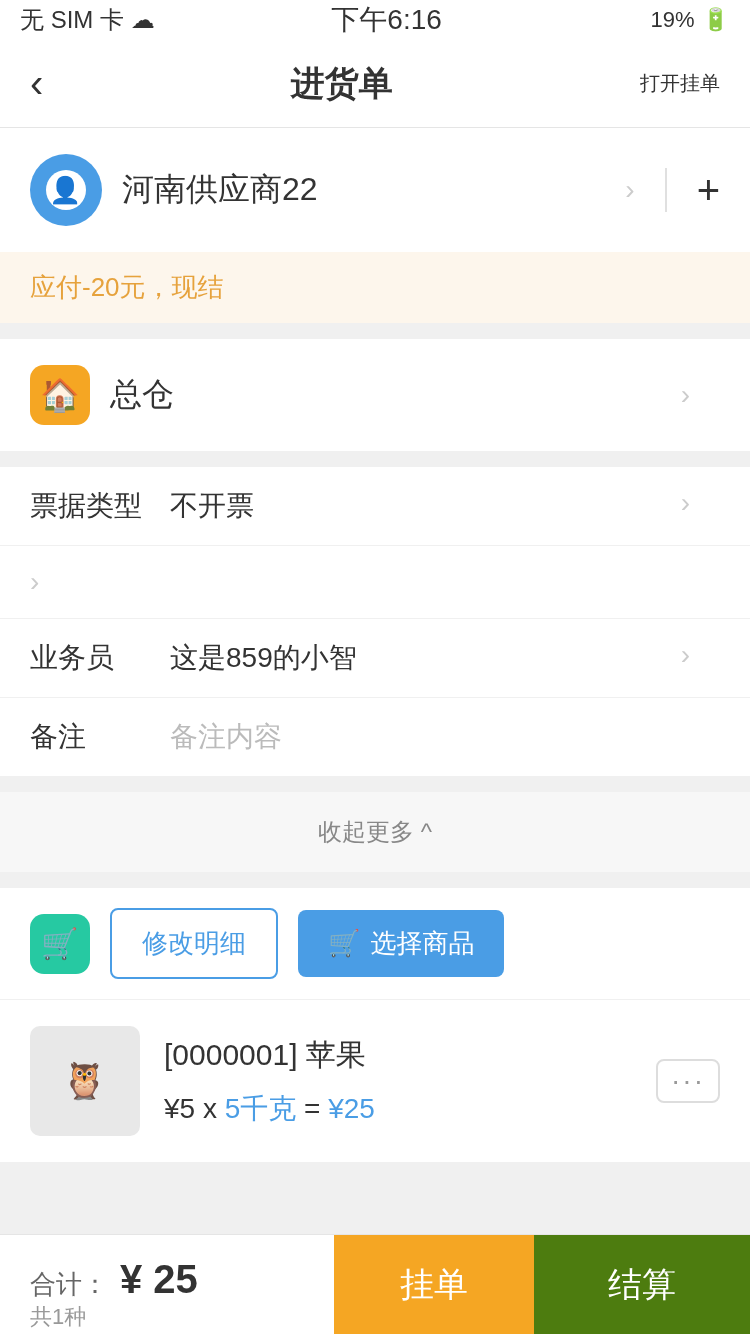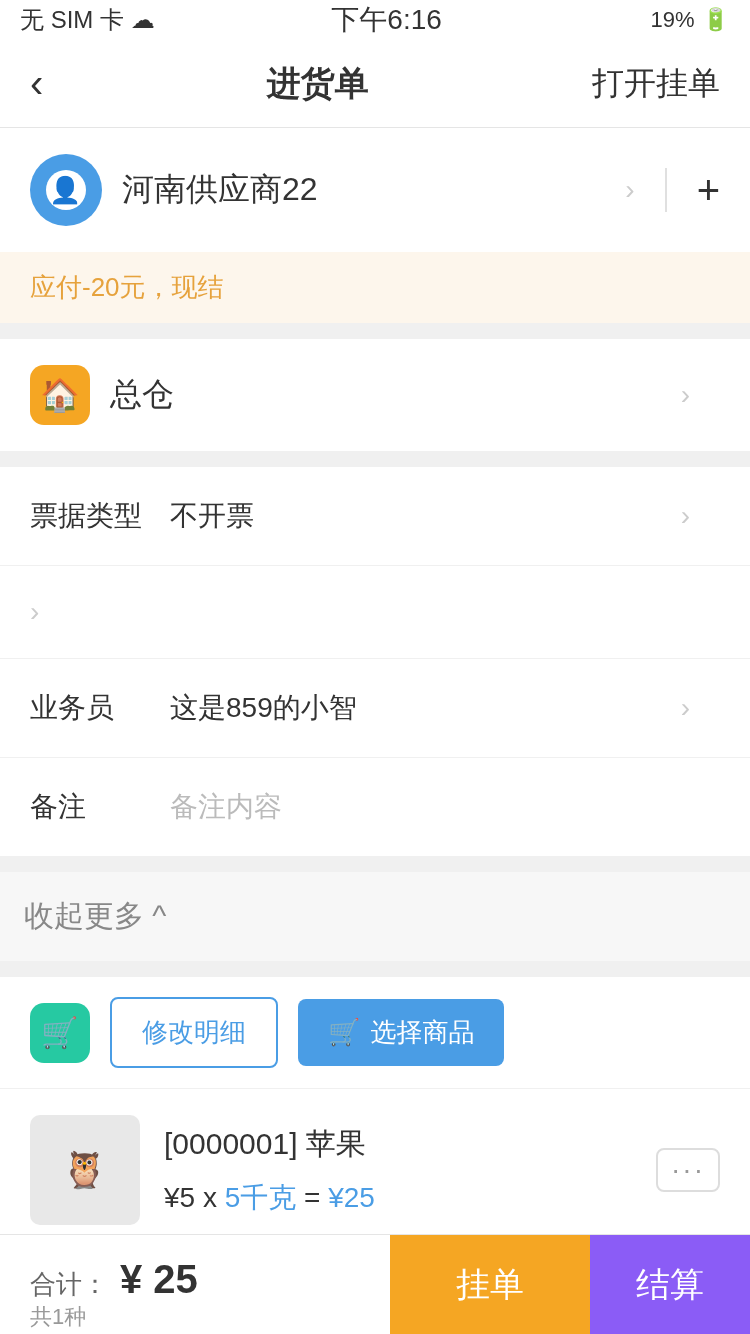--- a/index.html
+++ b/index.html
@@ -42,21 +42,21 @@
       font-size: 40px;
       color: #333;
       cursor: pointer;
     }
     .nav-title {
       font-size: 34px;
       font-weight: 600;
       color: #333;
     }
     .nav-action {
-      font-size: 32px;
+      font-size: 20px;
       color: #333;
     }
 
     
     .content {
       background: #f0f0f0;
     }
 
     
     .section {
@@ -147,22 +147,21 @@
     }
     .warehouse-name {
       flex: 1;
       font-size: 32px;
       color: #333;
     }
 
     
     .form-row {
       display: flex;
-      align-items: center;
-      padding: 30px 30px;
+      padding: 20px 30px;
       background: #fff;
       border-bottom: 1px solid #f0f0f0;
     }
     .form-row:last-child { border-bottom: none; }
     .form-label {
       width: 140px;
       font-size: 28px;
       color: #333;
       flex-shrink: 0;
     }
@@ -175,23 +174,23 @@
       flex: 1;
       font-size: 28px;
       color: #bbb;
     }
 
     
     .collapse-bar {
       background: #f7f7f7;
       display: flex;
       align-items: center;
-      justify-content: flex-start;
+      justify-content: center;
       padding: 24px;
-      font-size: 30px;
+      font-size: 24px;
       color: #888;
       gap: 10px;
     }
 
     
     .products-header {
       display: flex;
       align-items: center;
       padding: 20px 30px;
       background: #fff;
@@ -315,22 +314,22 @@
       width: 200px;
       background: #f5a623;
       color: #fff;
       font-size: 34px;
       display: flex;
       align-items: center;
       justify-content: center;
       border: none;
     }
     .btn-checkout {
-      width: 160px;
-      background: #8b5cf6;
+      width: 216px;
+      background: #4d7c0f;
       color: #fff;
       font-size: 34px;
       display: flex;
       align-items: center;
       justify-content: center;
       border: none;
     }
 
     
     .bottom-spacer { height: 100px; }

